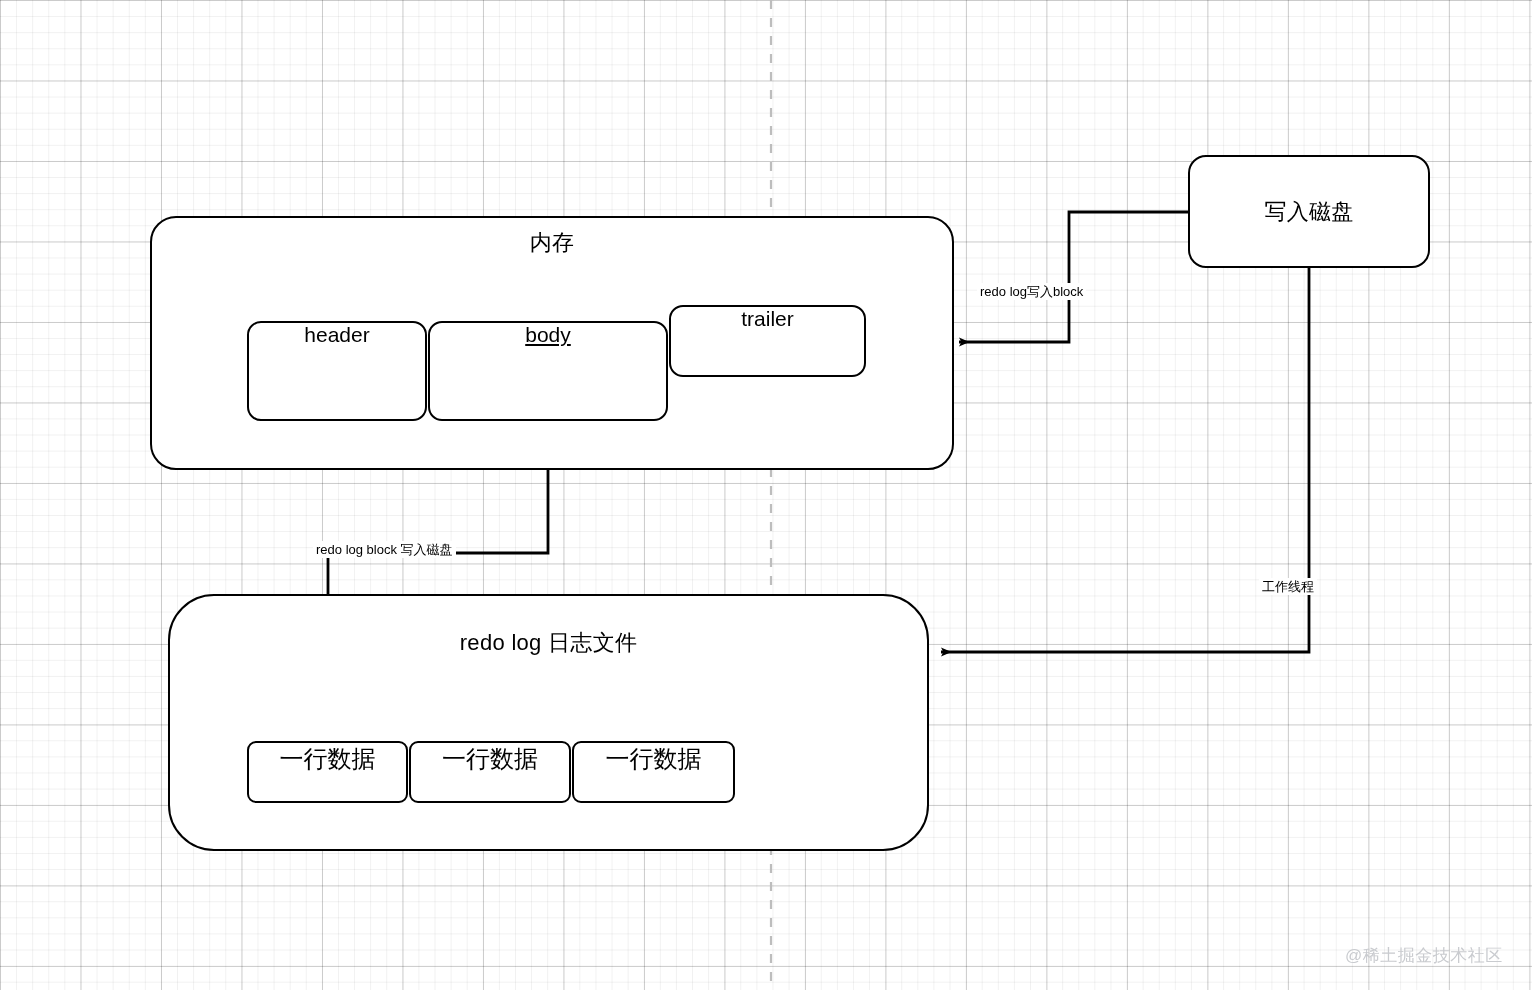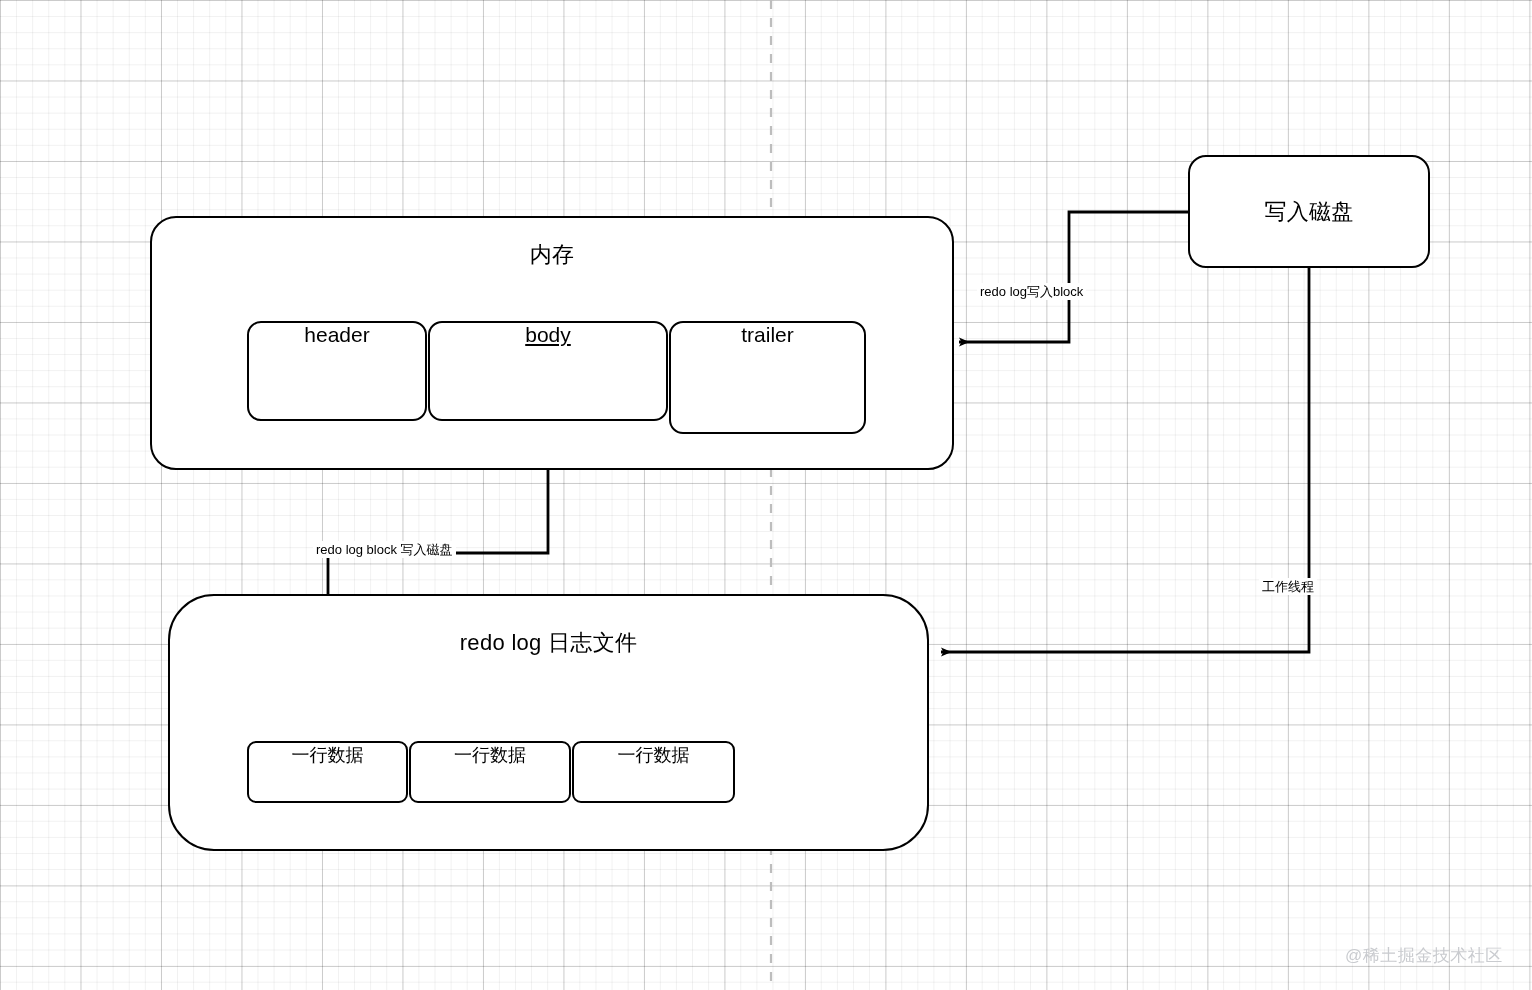--- a/index.html
+++ b/index.html
@@ -68,21 +68,21 @@
     border-radius: 14px;
     display: flex;
     justify-content: center;
     font-size: 21px;
     color: #000000;
     white-space: nowrap;
     margin-top: 29px;
   }
   .inner-box.small-radius {
     border-radius: 9px;
-    font-size: 18px;
+    font-size: 24px;
   }
   .edge-label {
     position: absolute;
     font-size: 13px;
     line-height: 1;
     color: #000000;
     background: #ffffff;
     white-space: nowrap;
     padding: 2px 3px;
   }
@@ -113,29 +113,29 @@
     <line x1="771" y1="0" x2="771" y2="990" stroke="#bdbdbd" stroke-width="2.2" stroke-dasharray="9 9"></line>
 
     <path fill="none" stroke="#000000" stroke-width="2.8" stroke-linecap="butt" stroke-linejoin="miter" marker-end="url(#arrowLeft)" d="M 1188,212 L 1069,212 L 1069,342 L 959,342"></path>
 
     <path fill="none" stroke="#000000" stroke-width="2.8" stroke-linecap="butt" stroke-linejoin="miter" marker-end="url(#arrowLeft)" d="M 1309,268 L 1309,652 L 941,652"></path>
 
     <path fill="none" stroke="#000000" stroke-width="2.8" stroke-linecap="butt" stroke-linejoin="miter" d="M 548,470 L 548,553 L 328,553 L 328,596"></path>
   </svg>
 
   <div class="node node-outer" style="left:150px; top:216px; width:804px; height:254px;">
-    <span class="node-title" style="margin-top:26px;">内存</span>
+    <span class="node-title" style="margin-top:14px;">内存</span>
   </div>
   <div class="inner-box" style="left:247px; top:292px; width:180px; height:100px;">
     <span>header</span>
   </div>
   <div class="inner-box" style="left:428px; top:292px; width:240px; height:100px;text-decoration:underline;">
     <span>body</span>
   </div>
-  <div class="inner-box" style="left:669px; top:292px; width:197px; height:113px;">
+  <div class="inner-box" style="left:669px; top:276px; width:197px; height:72px;">
     <span>trailer</span>
   </div>
 
   <div class="node node-outer big-radius" style="left:168px; top:594px; width:761px; height:257px;">
     <span class="node-title" style="margin-top:36px;">redo log 日志文件</span>
   </div>
   <div class="inner-box small-radius" style="left:247px; top:712px; width:161px; height:62px;">
     <span>一行数据</span>
   </div>
   <div class="inner-box small-radius" style="left:409px; top:712px; width:162px; height:62px;">

